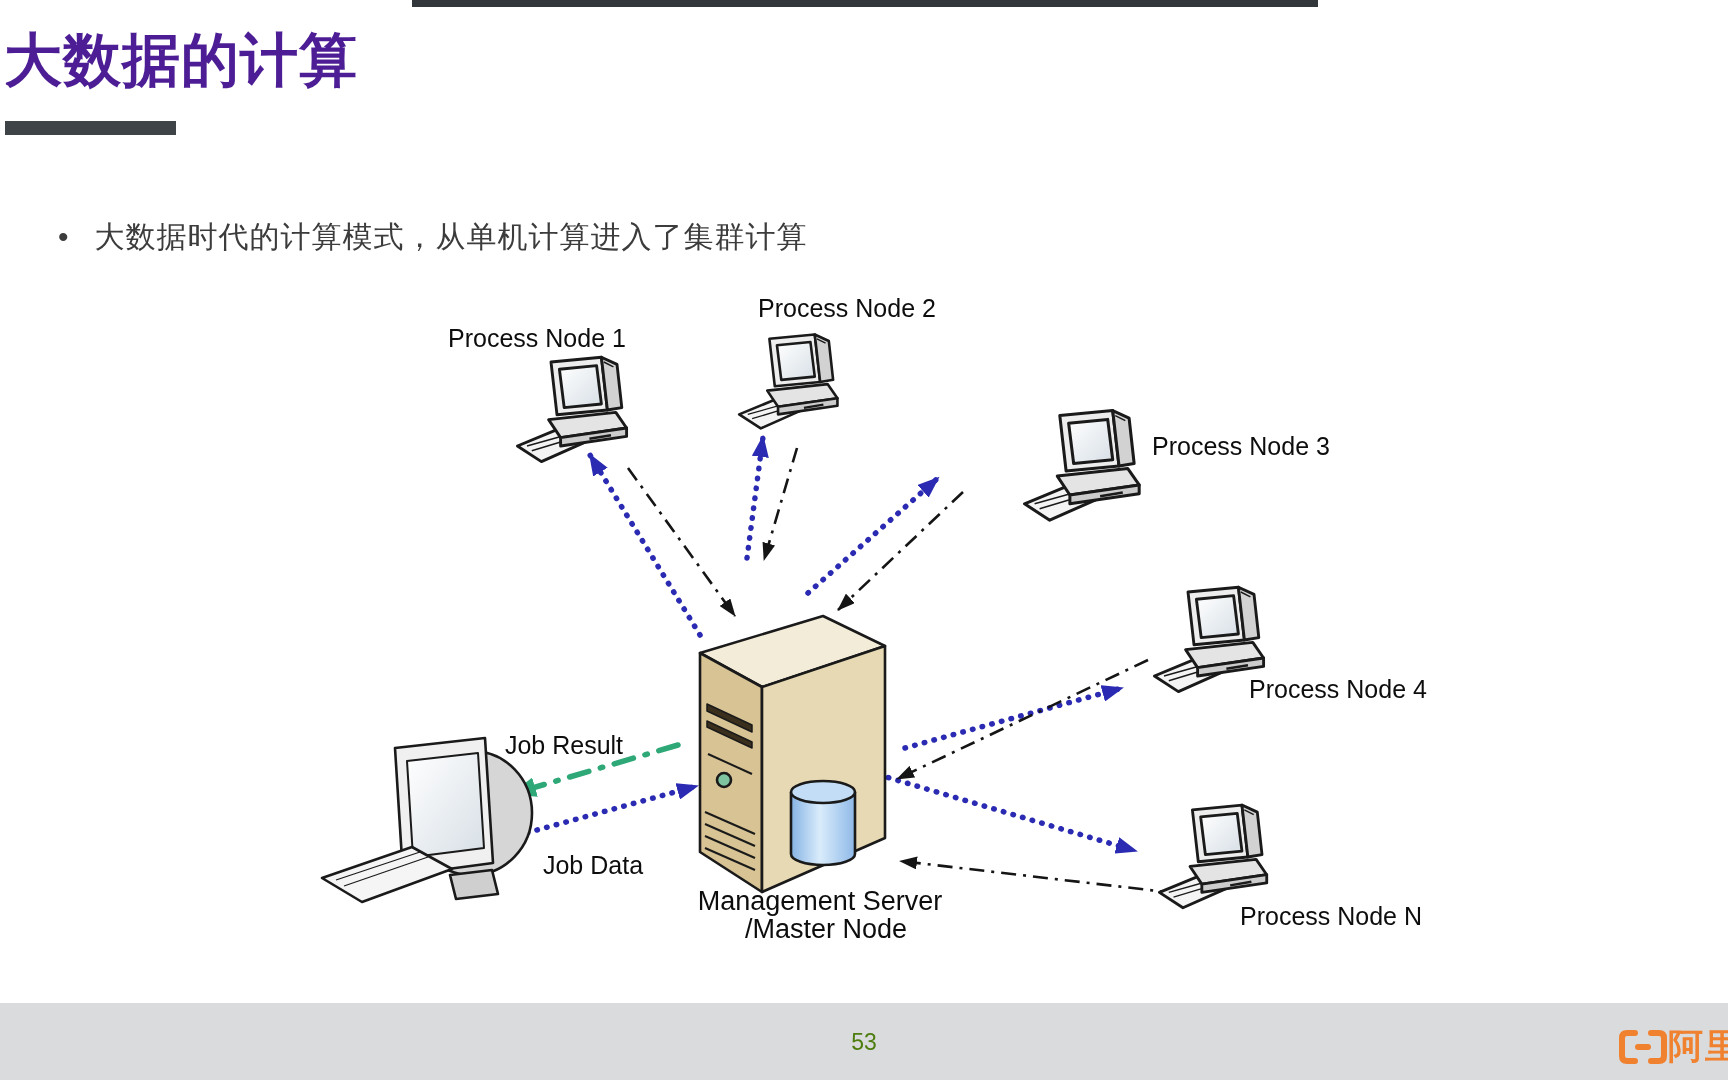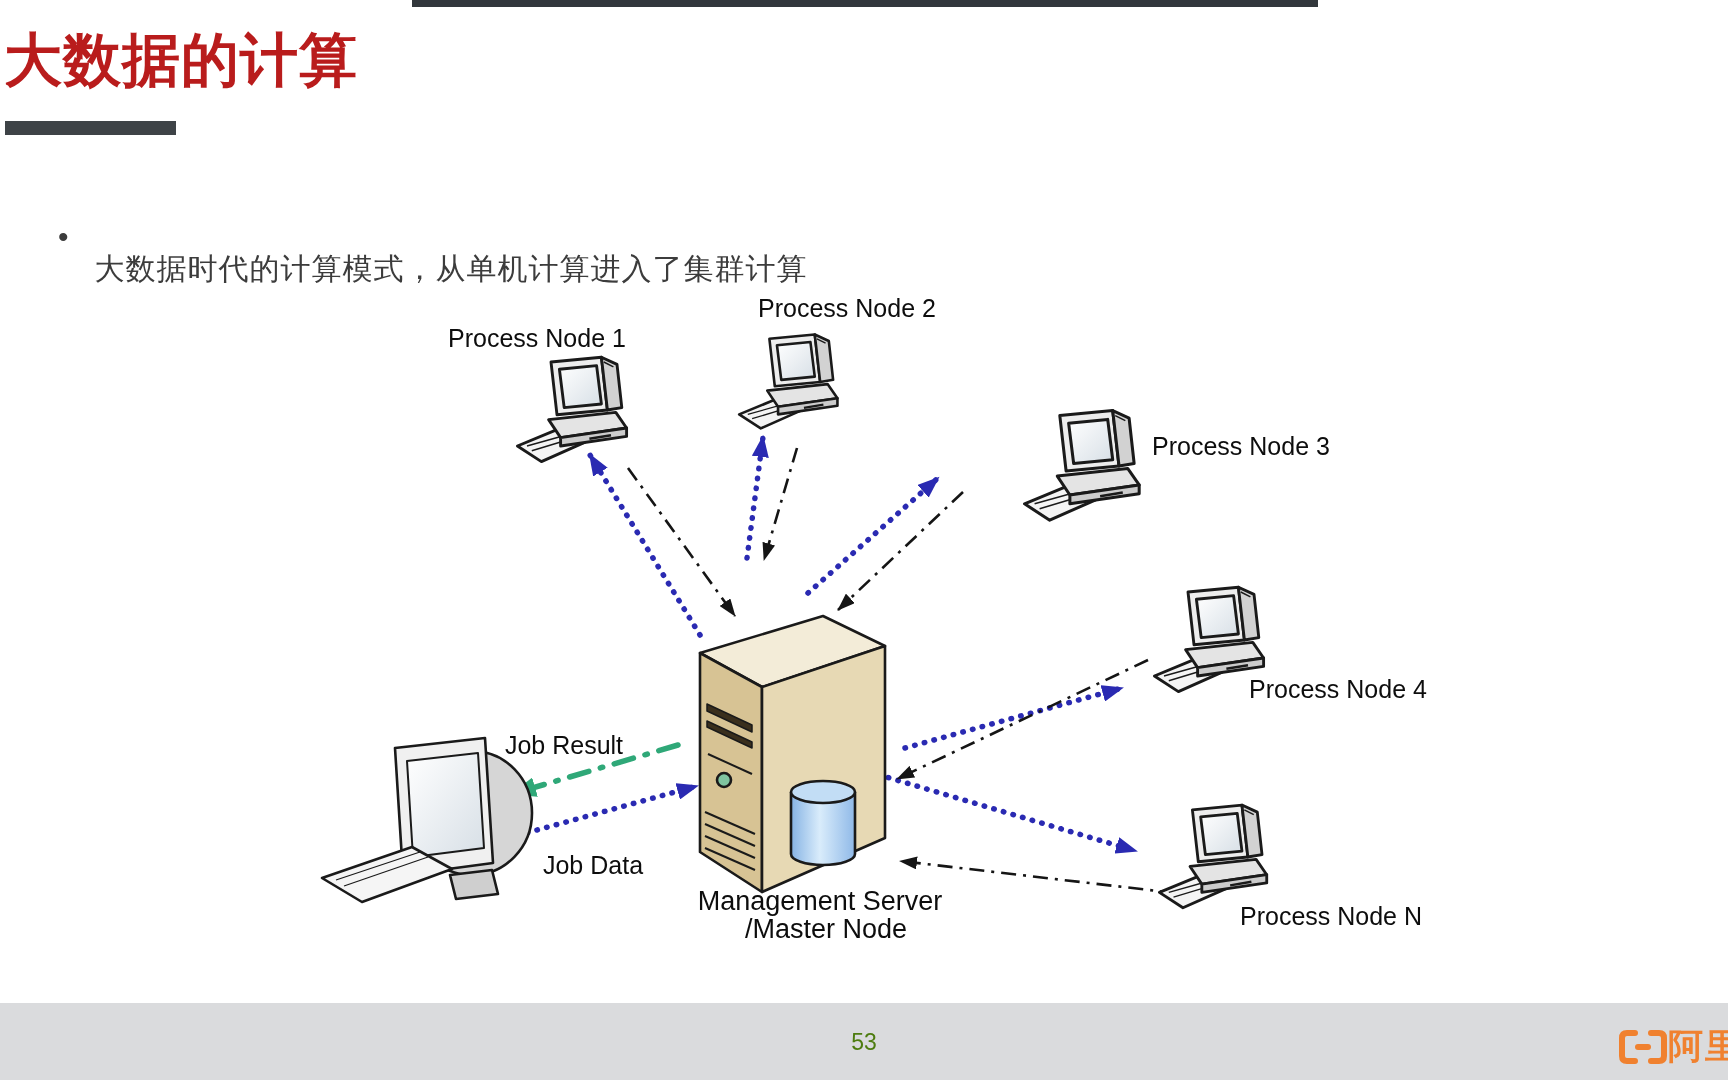--- a/index.html
+++ b/index.html
@@ -3,26 +3,26 @@
 <meta charset="utf-8">
 <style>
   html,body{margin:0;padding:0;background:#ffffff;}
   .slide{
     position:relative;width:1728px;height:1080px;background:#ffffff;overflow:hidden;
     font-family:"Liberation Sans",sans-serif;
   }
   .top-bar{position:absolute;left:412px;top:0;width:906px;height:7px;background:#32373c;}
   .title{
     position:absolute;left:4px;top:22px;margin:0;
-    font-size:58px;font-weight:900;letter-spacing:1px;color:#b91c1c;
+    font-size:58px;font-weight:900;letter-spacing:1px;color:#4c1d95;
   }
   .title-underline{position:absolute;left:5px;top:121px;width:171px;height:14px;background:#3e4347;}
   .bullet-row{position:absolute;left:58px;top:217px;display:flex;align-items:flex-start;}
   .bullet-dot{font-size:30px;color:#3c3c3c;line-height:40px;}
-  .bullet-text{font-size:30px;color:#3c3c3c;line-height:40px;margin-left:26px;letter-spacing:1px;margin-top:32px;}
+  .bullet-text{font-size:30px;color:#3c3c3c;line-height:40px;margin-left:26px;letter-spacing:1px;}
   .diagram{position:absolute;left:300px;top:280px;width:1160px;height:690px;}
   .nlabel{font-family:"Liberation Sans",sans-serif;font-size:25px;fill:#0d0d0d;}
   .slabel{font-family:"Liberation Sans",sans-serif;font-size:27px;fill:#0d0d0d;}
   .footer{position:absolute;left:0;top:1003px;width:1728px;height:77px;background:#dadbdd;}
   .pagenum{
     position:absolute;left:0;right:0;top:26px;text-align:center;
     font-size:23px;color:#4d7c0f;
   }
   .logo{position:absolute;left:1618px;top:20px;display:flex;align-items:center;}
   .logo-mark{display:inline-block;width:50px;height:36px;}

